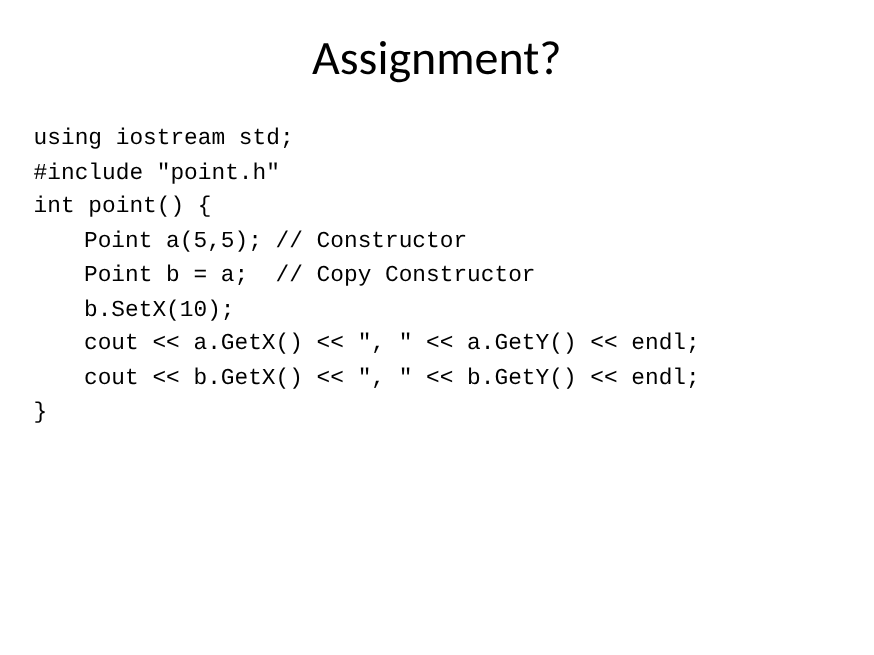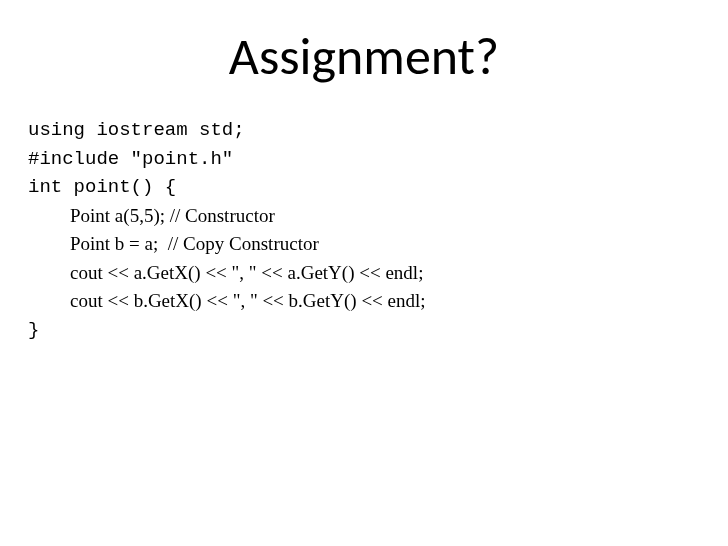--- a/index.html
+++ b/index.html
@@ -9,52 +9,52 @@
     }
     body {
       width: 728px;
       height: 546px;
       background: #ffffff;
       padding: 24px 28px;
       font-family: Arial, Helvetica, sans-serif;
     }
     .title {
       text-align: center;
-      font-size: 52px;
+      font-size: 40px;
       font-weight: 400;
       color: #000000;
       margin-bottom: 28px;
       font-family: Calibri, Arial, sans-serif;
     }
     .code-block {
       font-family: 'Courier New', Courier, monospace;
       font-size: 19px;
       line-height: 1.5;
       color: #000000;
     }
     .code-line {
       white-space: pre;
     }
     .indent {
       padding-left: 42px;
-      font-family: Liberation Serif, serif;
     }
     .bold {
       font-weight: bold;
     }
   </style>
 </head>
 <body>
 
 <h1 class="title">Assignment?</h1>
 
 <div class="code-block">
   <div class="code-line">using iostream std;</div>
   <div class="code-line"></div>
   <div class="code-line">#include "point.h"</div>
   <div class="code-line"></div>
   <div class="code-line">int point() {</div>
   <div class="code-line indent">Point a(5,5); // Constructor</div>
   <div class="code-line indent">Point b = a;  // Copy Constructor</div>
+  <div class="code-line indent">b.SetX(10);</div>
   <div class="code-line indent">cout &lt;&lt; a.GetX() &lt;&lt; ", " &lt;&lt; a.GetY() &lt;&lt; endl;</div>
   <div class="code-line indent">cout &lt;&lt; b.GetX() &lt;&lt; ", " &lt;&lt; b.GetY() &lt;&lt; endl;</div>
   <div class="code-line">}</div>
 </div>
 
 </body></html>

